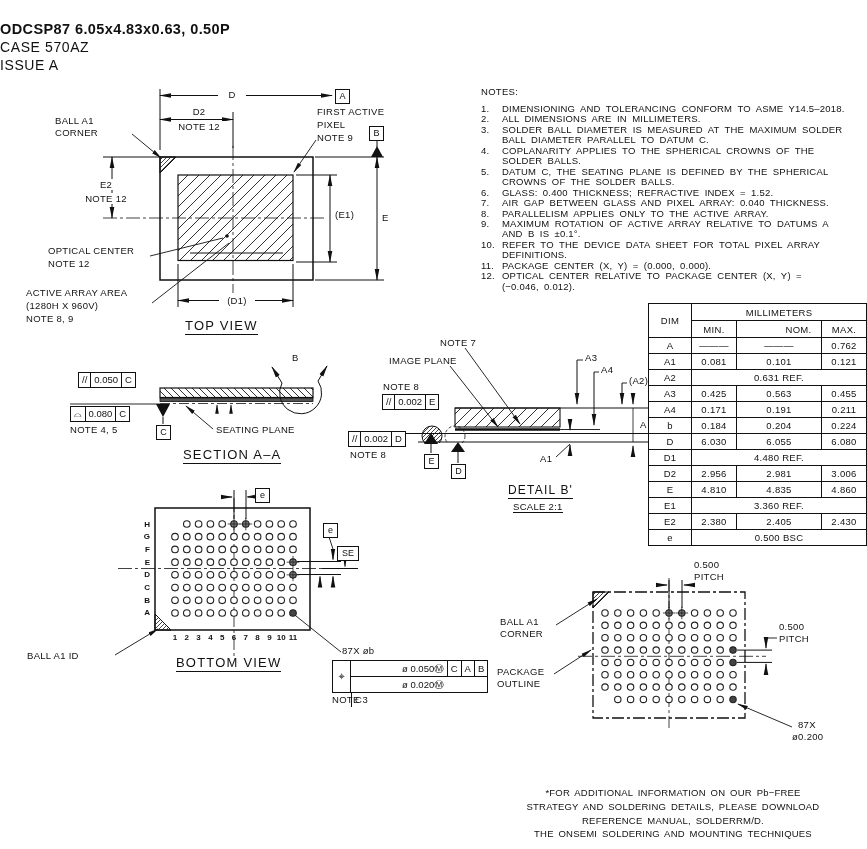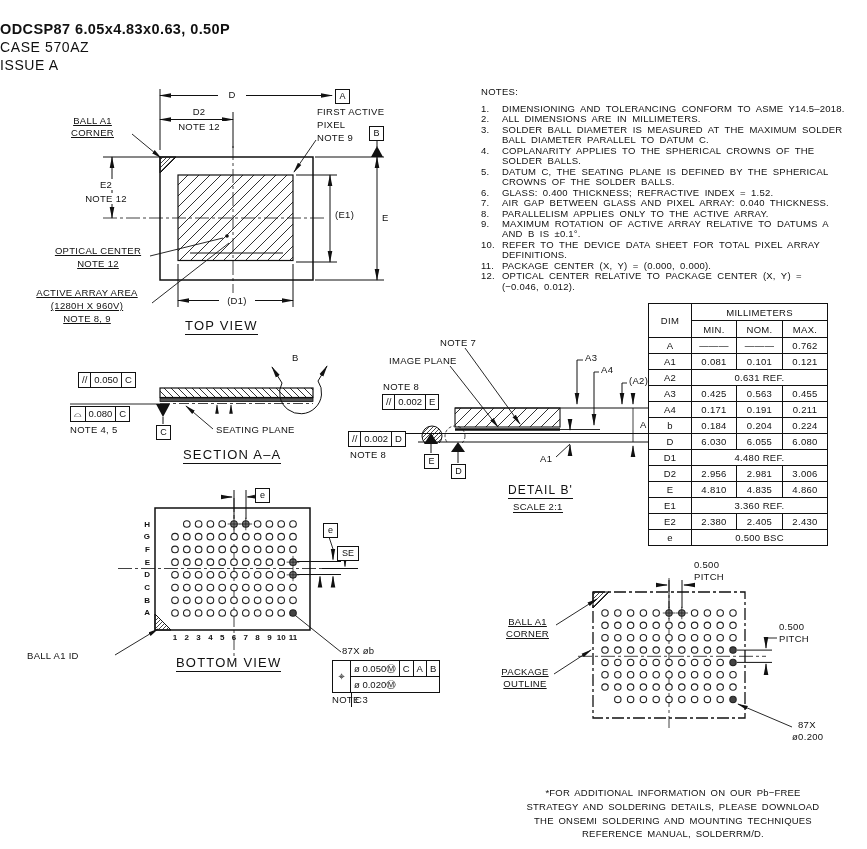--- a/index.html
+++ b/index.html
@@ -2,49 +2,49 @@
 <html><head>
 <meta charset="utf-8">
 <style>
   html,body{margin:0;padding:0;background:#fff;}
   #sheet{position:relative;width:867px;height:849px;background:#fff;overflow:hidden;
          font-family:"Liberation Sans",sans-serif;color:#111;}
   #linework{position:absolute;left:0;top:0;}
   .lbl{position:absolute;font-size:9.5px;line-height:11px;letter-spacing:.3px;white-space:nowrap;color:#111;}
   .wbg{background:#fff;padding:0 1px;}
   .ctr{text-align:center;}
-  .rgt{text-align:center;text-decoration:underline;}
+  .rgt{text-align:left;}
   .vtitle{position:absolute;font-size:13px;letter-spacing:1.2px;white-space:nowrap;color:#111;}
   .vtitle span{border-bottom:1.3px solid #111;padding-bottom:1px;}
   .dbox{position:absolute;width:13px;height:13px;border:1.2px solid #111;background:#fff;
         text-align:center;font-size:9px;line-height:13px;}
   .fcf{position:absolute;display:flex;border:1.2px solid #111;background:#fff;height:14px;}
   .fcf span{display:block;padding:0 3px;font-size:9.5px;line-height:14px;border-left:1.2px solid #111;white-space:nowrap;}
   .fcf span:first-child{border-left:none;}
   .fcf2{position:absolute;display:flex;border:1.3px solid #111;background:#fff;}
   .fcf2 .sym{width:17px;font-size:11px;text-align:center;line-height:30px;}
   .fcf2 .rows{border-left:1.3px solid #111;}
   .fcf2 .r{display:flex;height:15px;}
   .fcf2 .r + .r{border-top:1.3px solid #111;flex-direction:column;}
   .fcf2 .r span{display:block;padding:0 3px;font-size:9.5px;line-height:15px;border-left:1.3px solid #111;white-space:nowrap;}
-  .fcf2 .r span:first-child{border-left:none;}
+  .fcf2 .r span:first-child{border-left:none;margin-left:48px;}
   .hdr{position:absolute;left:0;top:8px;width:867px;margin-top:13px;}
   .hdr .t1{font-size:14.5px;font-weight:bold;letter-spacing:.4px;}
   .hdr .t2{font-size:14px;margin-top:2px;letter-spacing:.6px;}
   #notes{position:absolute;left:481px;top:86px;width:392px;}
   #notes .nhead{font-size:9.5px;letter-spacing:.3px;margin-bottom:7px;}
   .nrow{display:flex;font-size:9.5px;line-height:10.45px;letter-spacing:.2px;word-spacing:2.5px;}
   .nrow .nnum{width:21px;flex:none;}
   .nrow .ntext{flex:1;white-space:nowrap;}
   #dimtable{position:absolute;left:648px;top:303px;border-collapse:collapse;background:#fff;}
   #dimtable td,#dimtable th{border:1px solid #111;font-size:9.5px;font-weight:normal;
       text-align:center;padding:0;letter-spacing:.3px;}
   #dimtable{border:1.5px solid #111;}
   #dimtable .c0{width:42px;height:15px;}
-  #dimtable .c1{width:44px;}#dimtable .c2{width:45px;}#dimtable .c3{width:44px;}
+  #dimtable .c1{width:44px;}#dimtable .c2{width:45px;padding-left:39px;}#dimtable .c3{width:44px;}
   #dimtable .hrow th{height:16px;}
   #ftnote{position:absolute;left:478px;top:786px;width:390px;text-align:center;}
   #ftnote div{font-size:9.5px;line-height:13.8px;letter-spacing:.2px;word-spacing:2px;}
   .ftitle{position:absolute;left:495px;top:758px;width:368px;text-align:center;
           font-size:13.5px;letter-spacing:1.4px;white-space:nowrap;}
 </style>
 </head>
 <body>
 
 <div id="sheet">
@@ -694,17 +694,17 @@
   <div class="lbl rgt" style="left:500px;top:616px;width:55px">BALL A1</div>
   <div class="lbl rgt" style="left:500px;top:628px;width:55px">CORNER</div>
   <div class="lbl rgt" style="left:497px;top:666px;width:56px">PACKAGE</div>
   <div class="lbl rgt" style="left:497px;top:678px;width:56px">OUTLINE</div>
   <div class="lbl" style="left:798px;top:719px">87X</div>
   <div class="lbl" style="left:792px;top:731px">ø0.200</div>
 
   <div id="ftnote">
     <div>*FOR ADDITIONAL INFORMATION ON OUR Pb−FREE</div>
     <div>STRATEGY AND SOLDERING DETAILS, PLEASE DOWNLOAD</div>
+    <div>REFERENCE MANUAL, SOLDERRM/D.</div>
     <div>THE ONSEMI SOLDERING AND MOUNTING TECHNIQUES</div>
-    <div>REFERENCE MANUAL, SOLDERRM/D.</div>
   </div>
 
 </div>
 
 </body></html>

